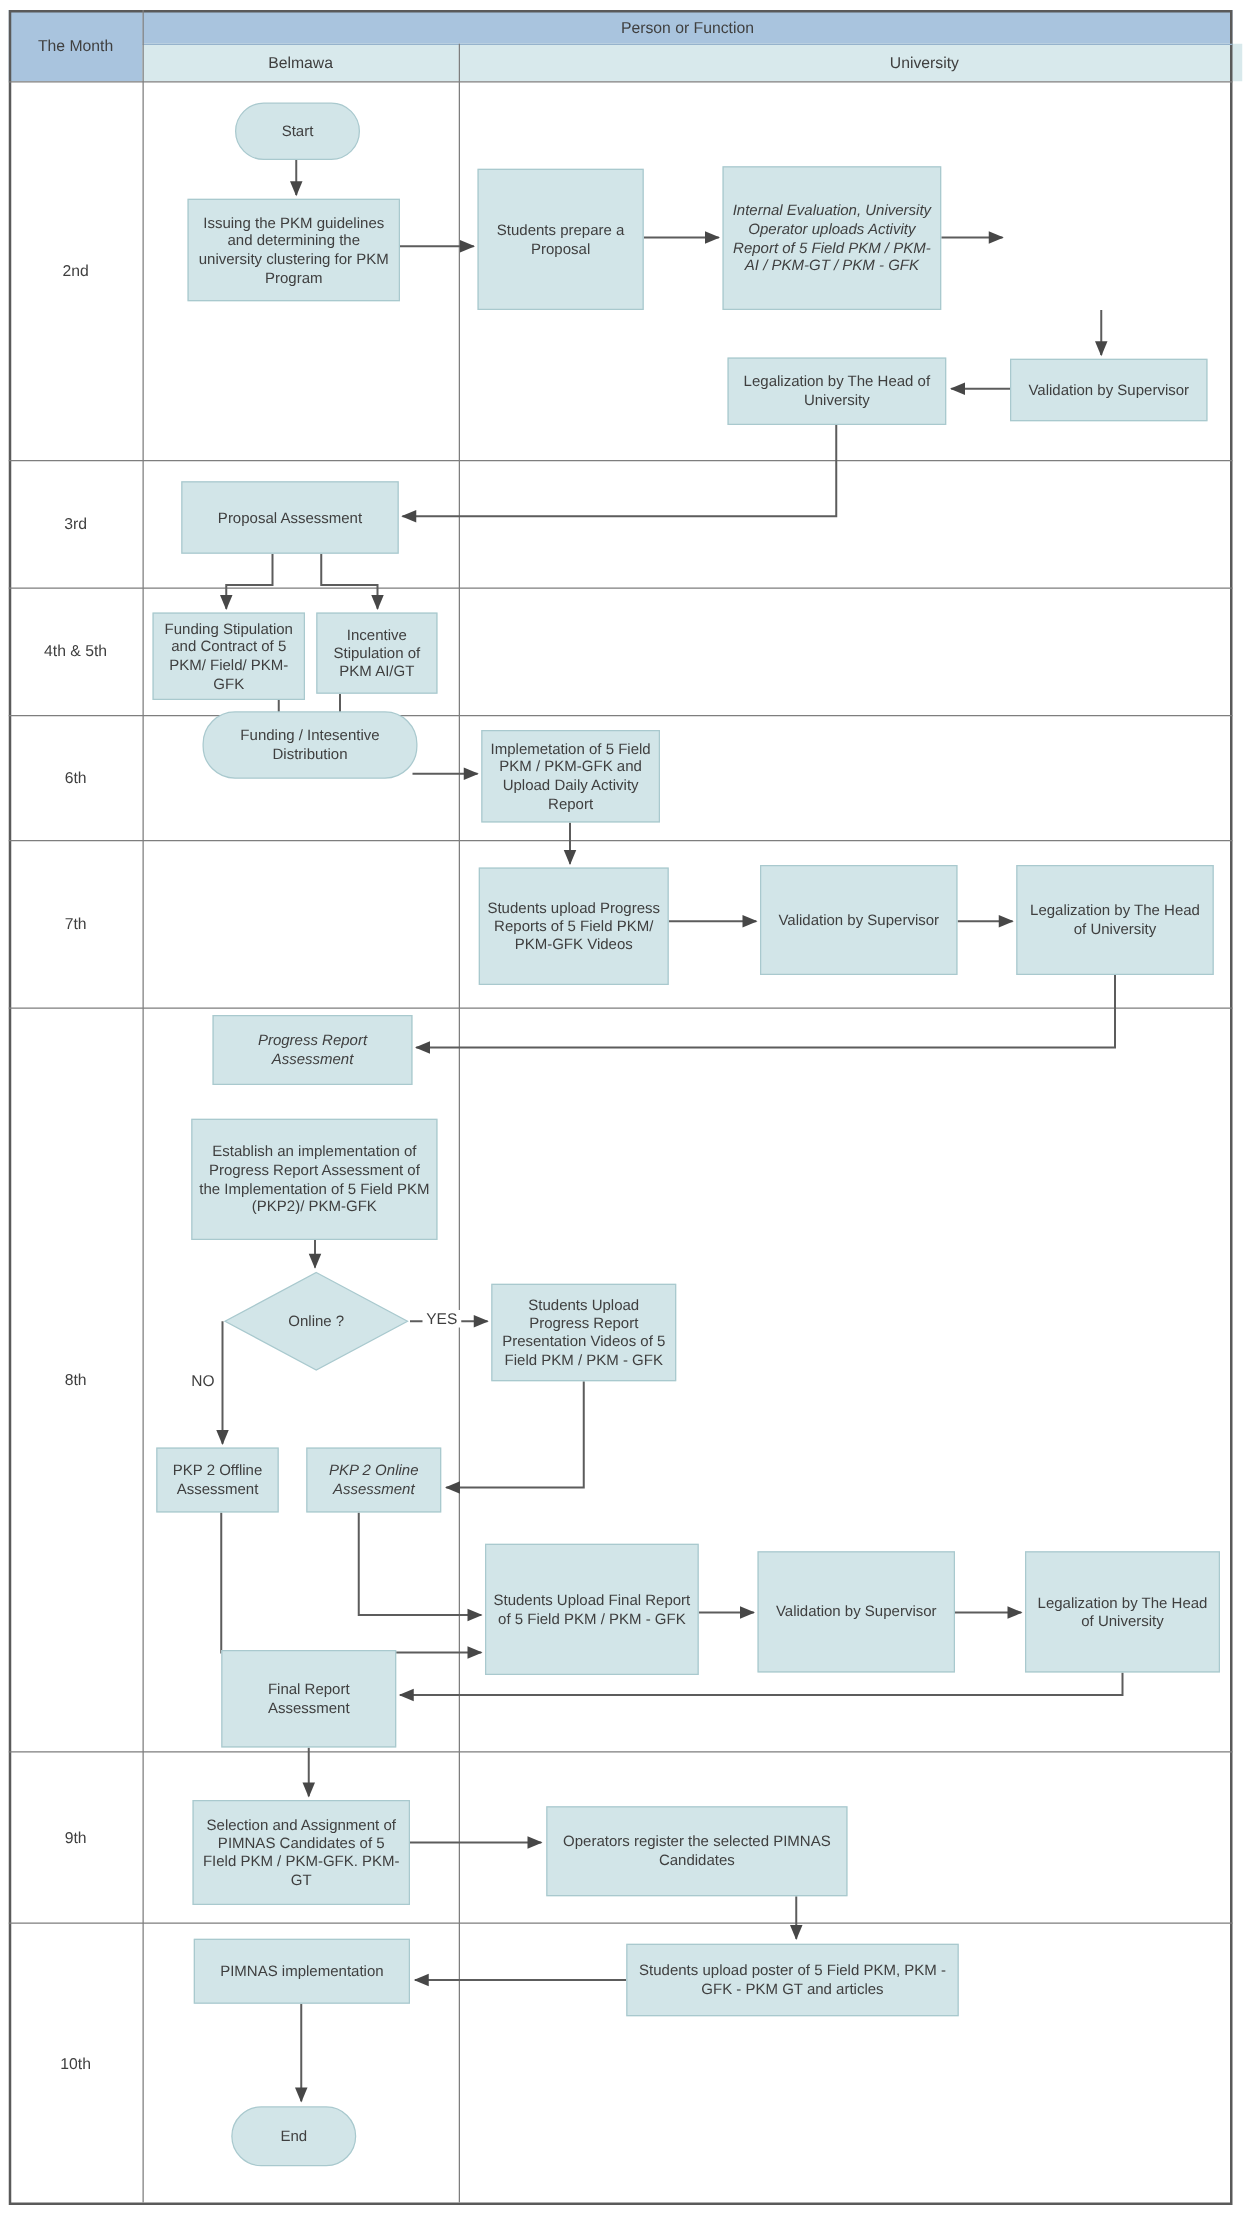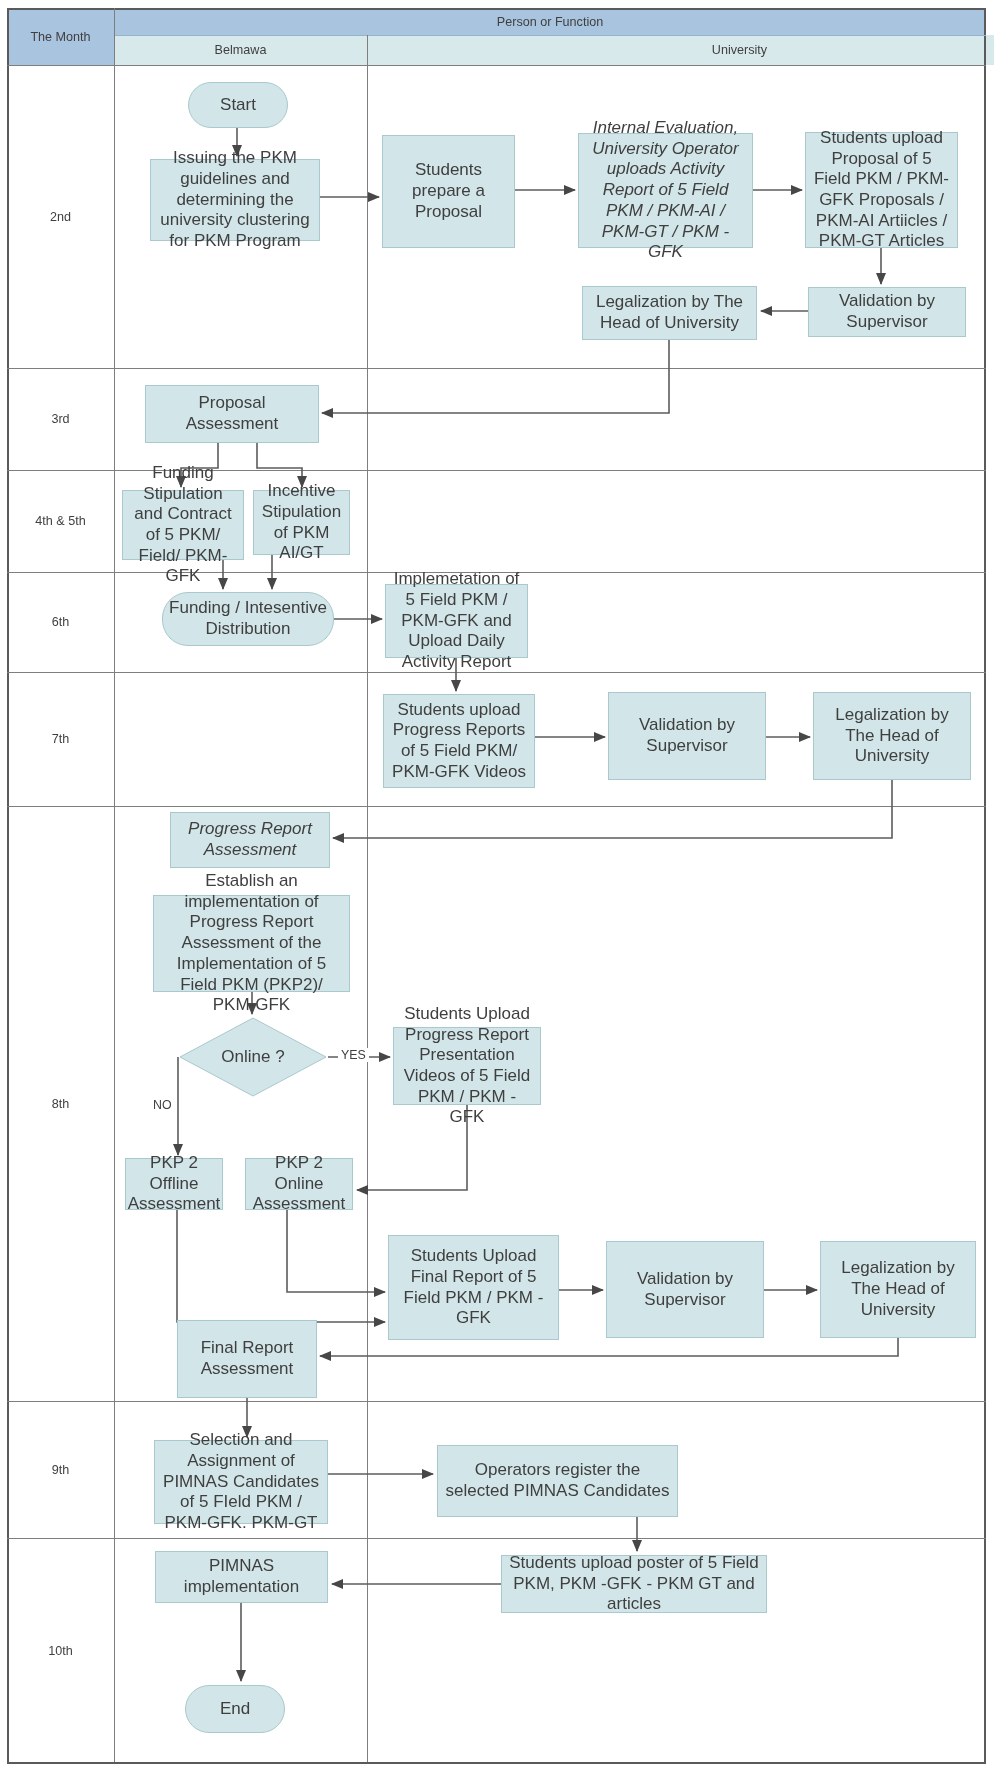--- a/index.html
+++ b/index.html
@@ -17,21 +17,21 @@
          border:2px solid #5a5a5a;box-sizing:border-box;z-index:1;}
   .hline{position:absolute;height:1px;background:#7e7e7e;z-index:1;}
   .vline{position:absolute;width:1px;background:#7e7e7e;z-index:1;}
   .cell{position:absolute;display:flex;align-items:center;justify-content:center;
         font-size:12.6px;box-sizing:border-box;z-index:1;}
   .rowlabel{position:absolute;left:7px;width:107px;display:flex;align-items:center;
         justify-content:center;font-size:12.6px;z-index:2;}
   .connectors{position:absolute;left:0;top:0;z-index:2;pointer-events:none;}
   .connectors polyline{fill:none;stroke:var(--line);stroke-width:1.6px;}
   .node{position:absolute;display:flex;align-items:center;justify-content:center;
-        text-align:center;font-size:17px;line-height:1.22;padding:3px 5px;
+        text-align:center;font-size:12px;line-height:1.22;padding:3px 5px;
         box-sizing:border-box;background:var(--node-fill);
         border:1px solid var(--node-border);z-index:3;}
   .oval{border-radius:24px;}
   .diamond{background:transparent;border:none;padding:0;}
   .diamond svg{position:absolute;left:0;top:0;width:100%;height:100%;}
   .diamond polygon{fill:var(--node-fill);stroke:var(--node-border);stroke-width:1;}
   .diamond span{position:relative;z-index:1;}
   .branch-label{position:absolute;z-index:4;background:#ffffff;font-size:12.4px;
         padding:0 3px;color:var(--text);}
 </style>
@@ -138,23 +138,20 @@
     </div>
 
   <div class="node" style="left:382px;top:135px;width:133px;height:113px;">
       <span>Students prepare a Proposal</span>
     </div>
 
   <div class="node" style="left:578px;top:133px;width:175px;height:115px;font-style:italic;">
       <span>Internal Evaluation, University  Operator uploads Activity Report of 5 Field PKM / PKM-AI / PKM-GT / PKM - GFK</span>
     </div>
 
-  <div class="node" style="left:805px;top:132px;width:153px;height:116px;">
-      <span>Students upload Proposal of 5 Field PKM / PKM-GFK Proposals / PKM-AI Artiicles / PKM-GT Articles</span>
-    </div>
 
   <div class="node" style="left:808px;top:287px;width:158px;height:50px;">
       <span>Validation by Supervisor</span>
     </div>
 
   <div class="node" style="left:582px;top:286px;width:175px;height:54px;">
       <span>Legalization by The Head of University</span>
     </div>
 
   <div class="node" style="left:145px;top:385px;width:174px;height:58px;">
@@ -162,21 +159,21 @@
     </div>
 
   <div class="node" style="left:122px;top:490px;width:122px;height:70px;">
       <span>Funding Stipulation  and Contract of 5 PKM/ Field/ PKM-GFK</span>
     </div>
 
   <div class="node" style="left:253px;top:490px;width:97px;height:65px;">
       <span>Incentive Stipulation of PKM AI/GT</span>
     </div>
 
-  <div class="node" style="left:162px;top:592px;width:172px;height:54px;border-radius:26px;">
+  <div class="node" style="left:162px;top:569px;width:172px;height:54px;border-radius:26px;">
       <span>Funding / Intesentive Distribution</span>
     </div>
 
   <div class="node" style="left:385px;top:584px;width:143px;height:74px;">
       <span>Implemetation of 5 Field PKM / PKM-GFK and Upload Daily Activity Report</span>
     </div>
 
   <div class="node" style="left:383px;top:694px;width:152px;height:94px;">
       <span>Students upload Progress Reports of 5 Field PKM/ PKM-GFK Videos</span>
     </div>
@@ -205,21 +202,21 @@
   </div>
 
   <div class="node" style="left:393px;top:1027px;width:148px;height:78px;">
       <span>Students Upload Progress Report Presentation Videos of 5 Field PKM / PKM - GFK</span>
     </div>
 
   <div class="node" style="left:125px;top:1158px;width:98px;height:52px;">
       <span>PKP 2 Offline Assessment</span>
     </div>
 
-  <div class="node" style="left:245px;top:1158px;width:108px;height:52px;">
+  <div class="node" style="left:245px;top:1158px;width:108px;height:52px;font-style:italic;">
       <span>PKP 2 Online Assessment</span>
     </div>
 
   <div class="node" style="left:388px;top:1235px;width:171px;height:105px;">
       <span>Students Upload Final Report of 5 Field PKM / PKM - GFK</span>
     </div>
 
   <div class="node" style="left:606px;top:1241px;width:158px;height:97px;">
       <span>Validation by Supervisor</span>
     </div>

